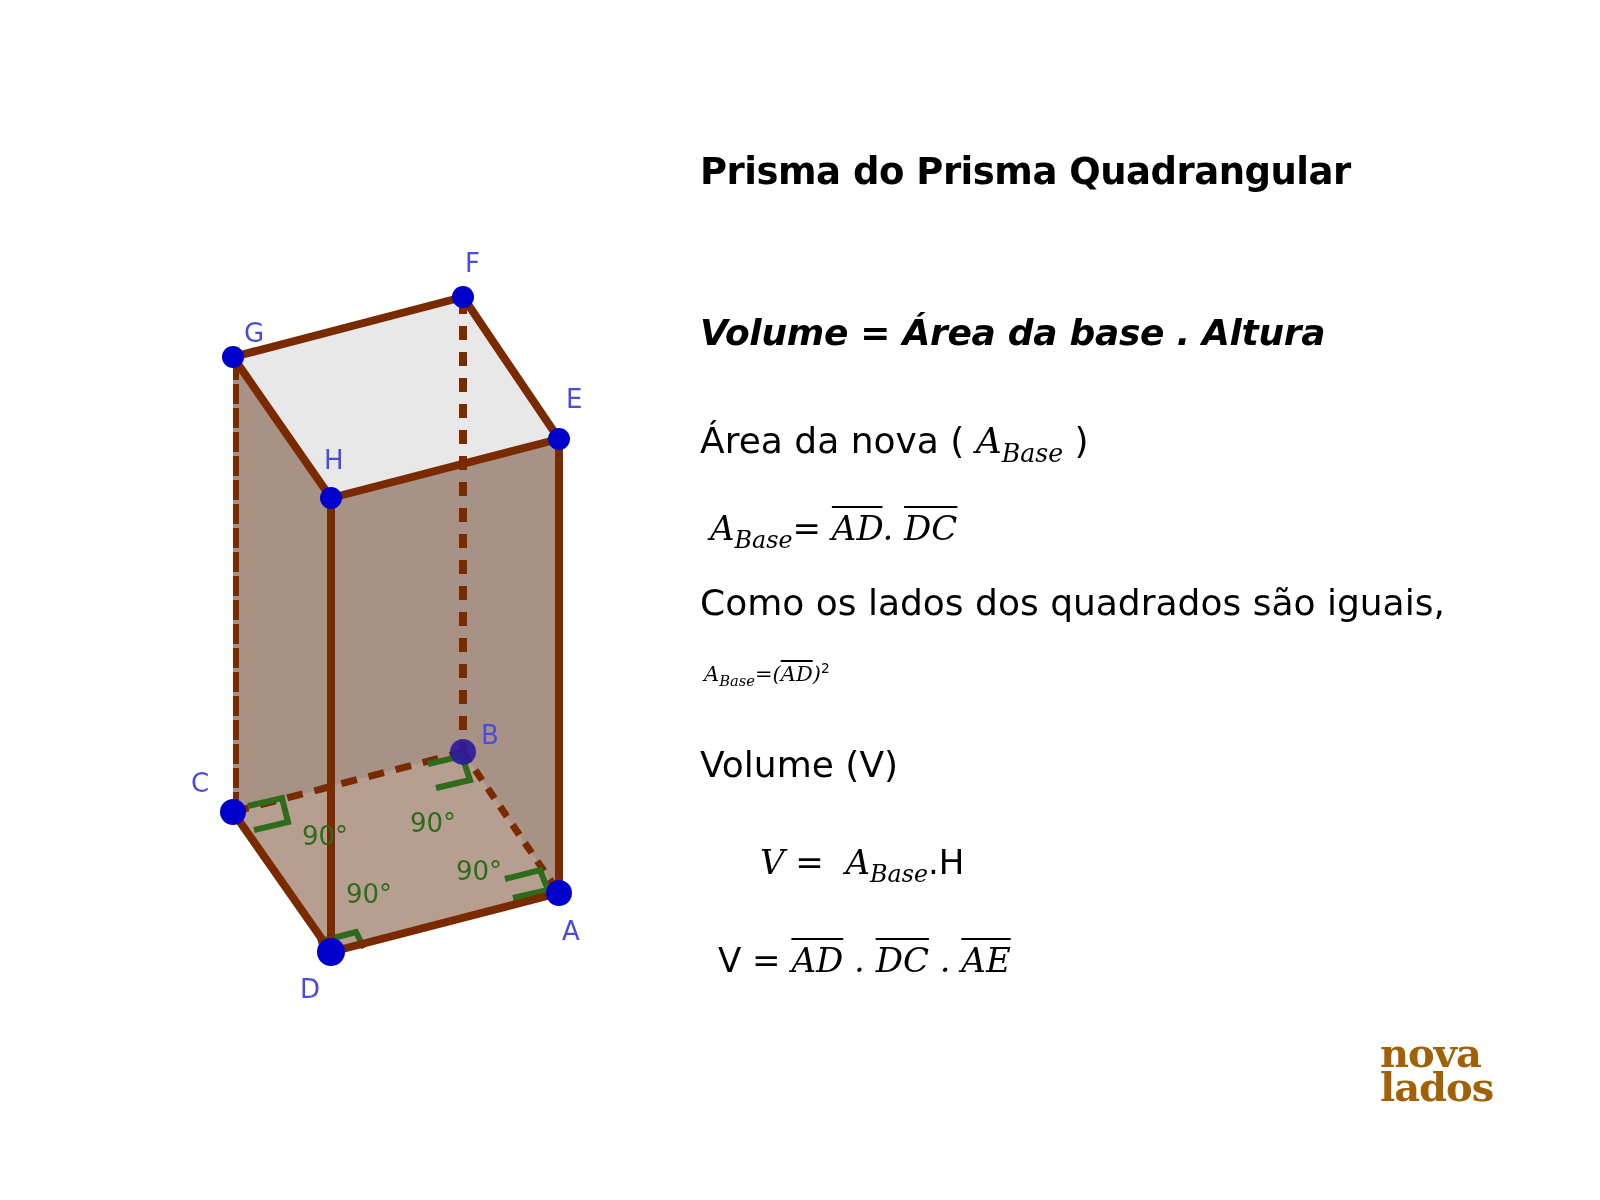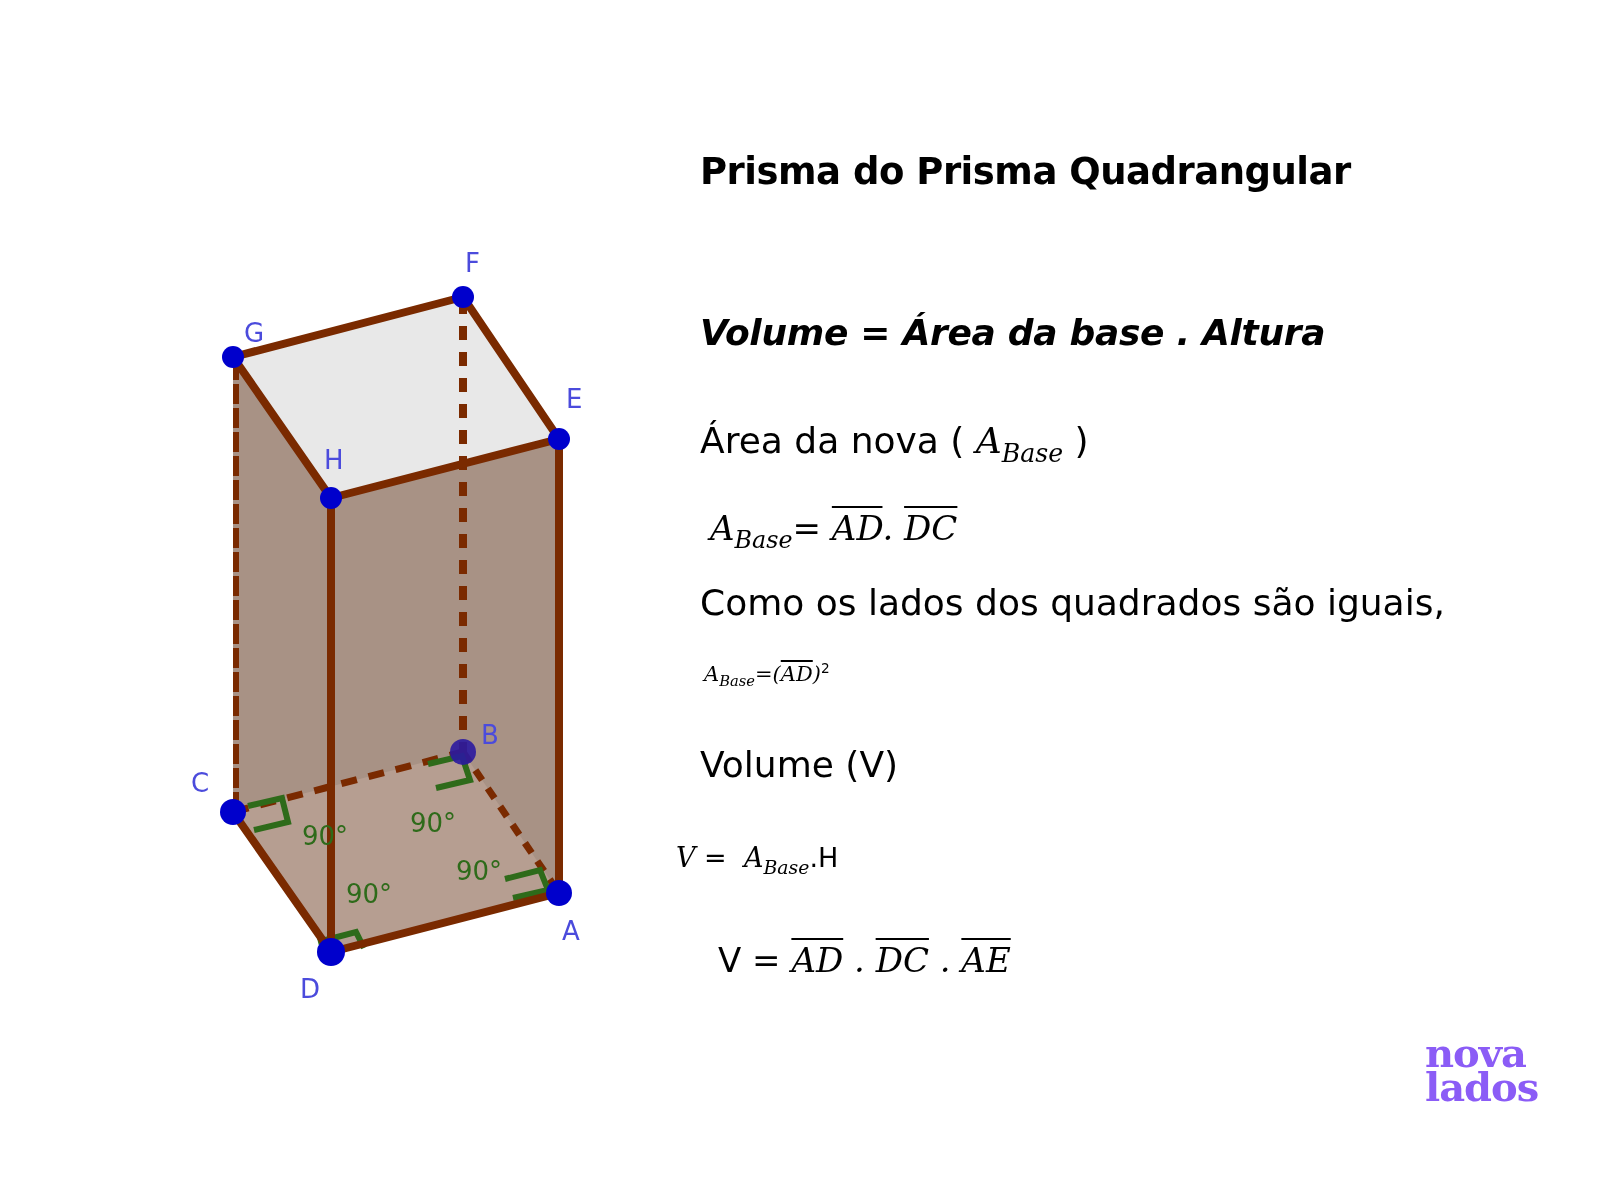--- a/index.html
+++ b/index.html
@@ -14,23 +14,23 @@
   .math { font-family: "DejaVu Serif", "Liberation Serif", serif; font-style: italic; }
   .math sub { font-size: 0.7em; vertical-align: -0.35em; }
   .math sup { font-size: 0.65em; vertical-align: 0.6em; }
   .ovl { text-decoration: overline; text-decoration-thickness: 2px; }
   .plain { font-style: normal; font-family: "DejaVu Sans", sans-serif; }
   .area-head { top: 420px; }
   .abase1 { top: 508px; left: 710px; font-size: 34px; }
   .como { top: 582px; }
   .abase2 { top: 660px; left: 692px; font-size: 21px; margin-left: 12px; }
   .vol-head { top: 744px; }
-  .vform1 { top: 842px; left: 676px; font-size: 27px; }
+  .vform1 { top: 842px; left: 760px; font-size: 34px; }
   .vform2 { top: 940px; left: 718px; font-size: 34px; text-align: right; }
-  .logo { position: absolute; left: 1425px; top: 1036px; font-family: "DejaVu Serif", "Liberation Serif", serif; font-weight: bold; color: #8b5cf6; font-size: 40px; line-height: 34px; letter-spacing: -1px; }
+  .logo { position: absolute; left: 1380px; top: 1036px; font-family: "DejaVu Serif", "Liberation Serif", serif; font-weight: bold; color: #a16207; font-size: 40px; line-height: 34px; letter-spacing: -1px; }
 </style>
 </head>
 <body>
 
 <div class="figure">
   <svg width="700" height="1200" viewBox="0 0 700 1200">
 
     <polygon points="233,357 463,297 463,752 233,812" fill="#a89285"></polygon>
     <polygon points="463,297 559,439 559,893 463,752" fill="#a89285"></polygon>
     <polygon points="233,357 331,498 331,952 233,812" fill="#a89285"></polygon>

